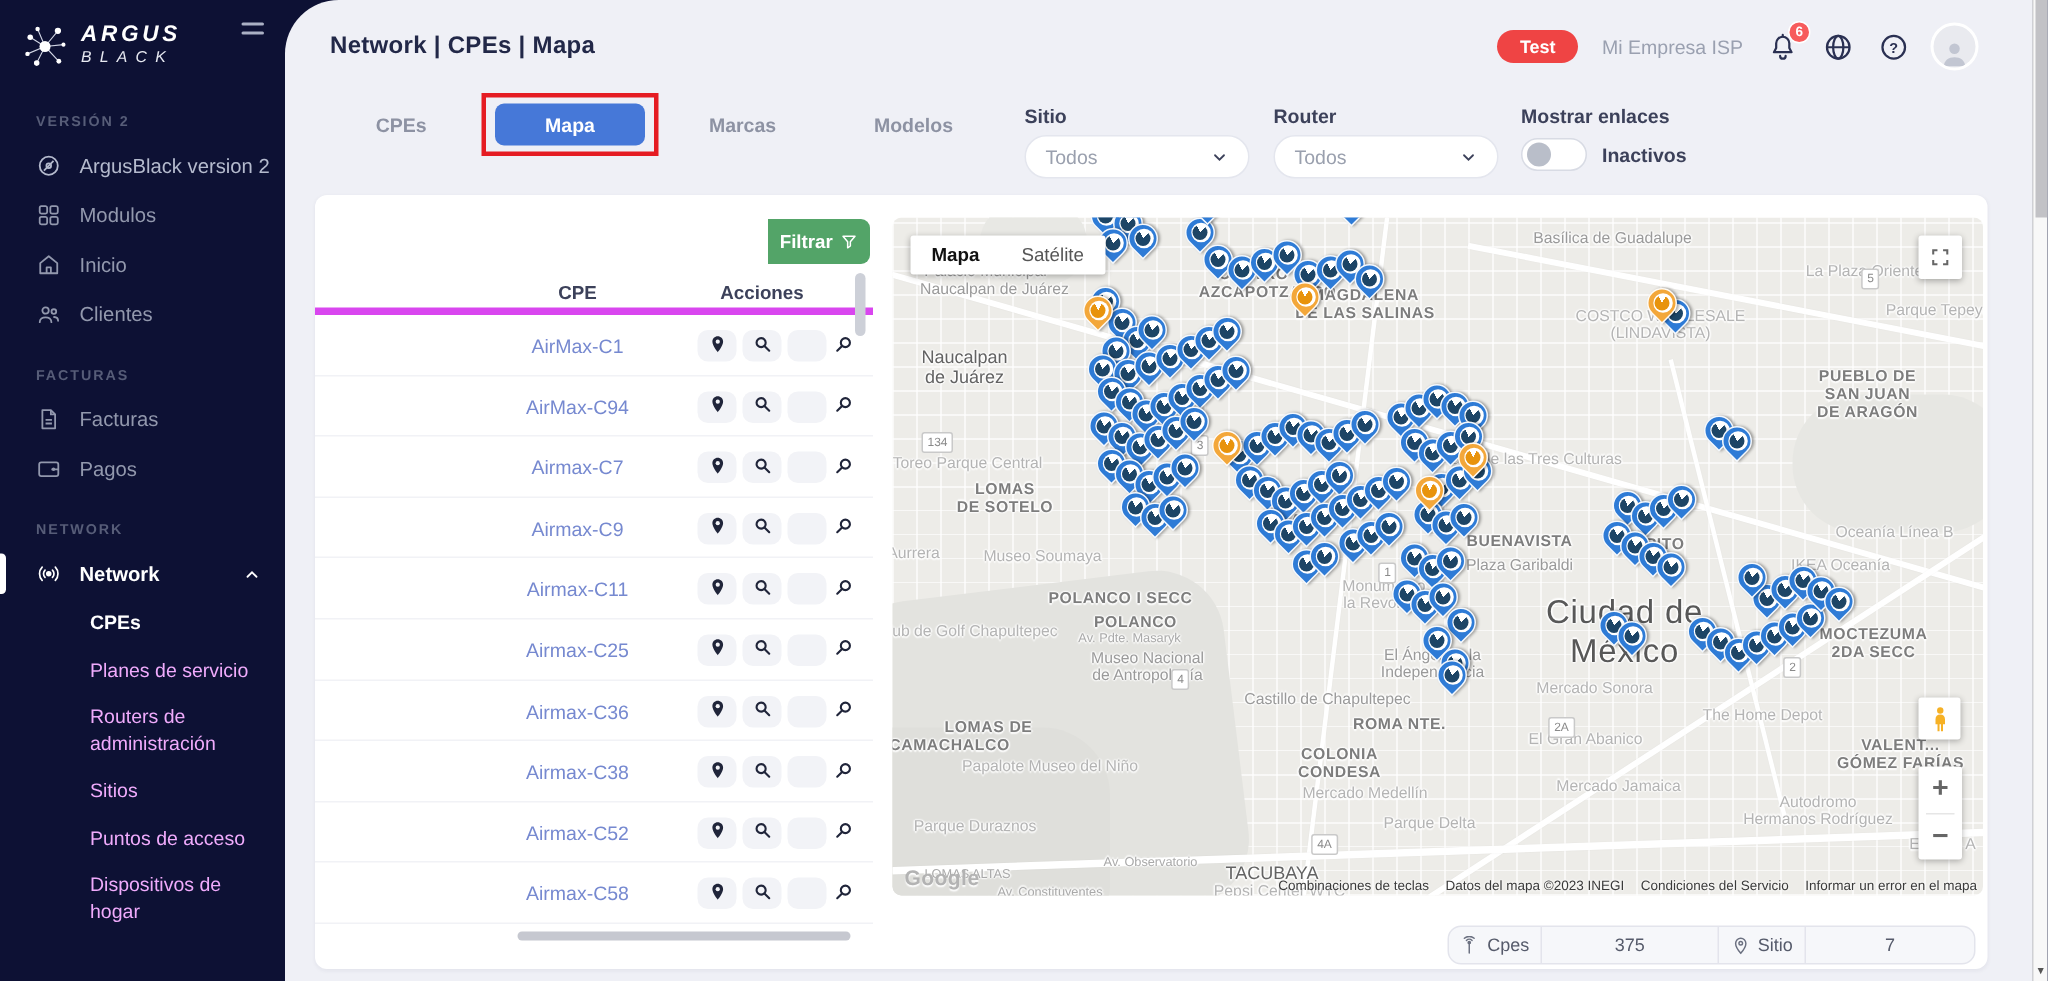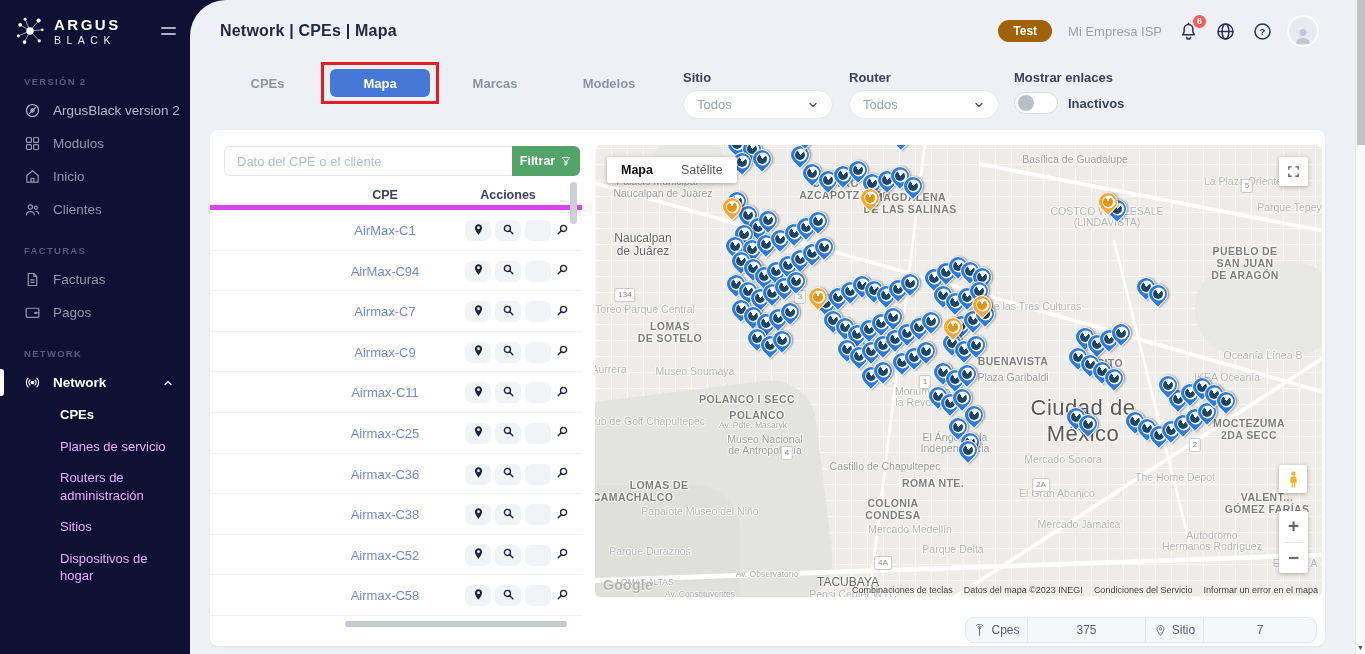--- a/index.html
+++ b/index.html
@@ -1,42 +1,42 @@
 <!DOCTYPE html>
 <html><head>
 <meta charset="utf-8">
 <style>
 * { box-sizing:border-box; margin:0; padding:0; }
 html,body { width:1365px; height:654px; overflow:hidden; }
 body { font-family:"Liberation Sans", sans-serif; background:#0d1134; position:relative; }
 
 
 #sidebar { position:absolute; left:0; top:0; width:190px; height:654px; background:#0d1134; color:#8d93ab; overflow:hidden; z-index:5; }
-.logo-row { display:flex; align-items:center; padding:15px 14px 10px 14px; }
+.logo-row { display:flex; align-items:flex-start; padding:15px 14px 10px 14px;font-style:italic; }
 .logo-mol { width:32px; height:32px; margin-right:8px; flex:0 0 auto; }
 .logo-argus { font-size:15px; font-weight:bold; color:#fff; letter-spacing:2.5px; line-height:1; }
 .logo-black { font-size:10.5px; color:#e8eaf2; letter-spacing:5.5px; line-height:1; margin-top:3px; }
 .hamburger { margin-left:auto; cursor:pointer; color:#aab0c4; display:flex; flex-direction:column; gap:4px; }
 .hamburger b { display:block; width:15px; height:2px; background:currentColor; border-radius:1px; }
 .sb-section { font-size:9.5px; font-weight:bold; letter-spacing:1.3px; color:#575d78; padding:19px 0 7px 24px; white-space:nowrap; }
 .sb-item { display:flex; align-items:center; height:33px; padding-left:24px; padding-right:16px; font-size:13.5px; color:#9298ad; cursor:pointer; position:relative; white-space:nowrap; }
 .sb-item.bright { color:#b4bacd; }
 .sb-icon { width:17px; height:17px; margin-right:12px; display:inline-flex; flex:0 0 auto; }
 .sb-icon svg { width:100%; height:100%; }
 .sb-item.active { color:#fff; font-weight:bold; }
 .sb-item.active::before { content:""; position:absolute; left:0; top:3px; bottom:3px; width:4px; background:#fff; border-radius:0 3px 3px 0; }
 .sb-chevron { margin-left:auto; display:inline-flex; width:12px; height:12px; }
 .sb-child { padding:7px 14px 7px 60px; font-size:13px; color:#f0abfc; cursor:pointer; line-height:1.35; }
 .sb-child.active { color:#fff; font-weight:bold; }
 
 
 #main { position:absolute; left:190px; top:0; width:1165px; height:654px; background:#eff0f6; border-top-left-radius:36px; overflow:hidden; }
 .page-title { position:absolute; left:30px; top:22px; font-size:16px; font-weight:bold; color:#222848; letter-spacing:.2px; }
 .header-right { position:absolute; right:38px; top:17px; display:flex; align-items:center; gap:16px; }
-.env-badge { background:#a16207; color:#fff; font-size:12px; font-weight:bold; padding:4px 15px; border-radius:13px; cursor:pointer; }
+.env-badge { background:#ef4444; color:#fff; font-size:12px; font-weight:bold; padding:4px 15px; border-radius:13px; cursor:pointer; }
 .company { color:#9aa0b0; font-size:13px; }
 .hicon { width:21px; height:21px; color:#2a3052; position:relative; display:inline-flex; cursor:pointer; }
 .hicon svg { width:100%; height:100%; }
 .nbadge { position:absolute; top:-7px; right:-8px; background:#f75c5c; color:#fff; border-radius:9px; font-size:9px; font-weight:bold; min-width:15px; height:15px; display:flex; align-items:center; justify-content:center; font-style:normal; border:1px solid #fff; padding:0 2px; }
 .avatar { width:28px; height:28px; border-radius:50%; background:#e9eaef; box-shadow:0 0 0 2px #fff; overflow:hidden; display:flex; align-items:flex-end; justify-content:center; cursor:pointer; }
 .avatar svg { width:20px; height:20px; }
 
 .tab { position:absolute; top:76px; font-size:13px; font-weight:bold; color:#8d92a3; cursor:pointer; text-align:center; }
 .tab-btn-active { position:absolute; left:140px; top:69px; width:100px; height:28px; background:#4678d8; color:#fff; border:none; border-radius:6px; font-size:13px; font-weight:bold; cursor:pointer; font-family:inherit; }
 .red-box { position:absolute; left:131px; top:62px; width:118px; height:42px; border:3px solid #e51c23; z-index:4; pointer-events:none; }
@@ -231,20 +231,21 @@
           <span class="sb-chevron">
             <svg viewBox="0 0 24 24" fill="none" stroke="currentColor" stroke-width="2.4" stroke-linecap="round">
               <path d="M6 15l6-6 6 6"></path>
             </svg>
           </span>
         </div>
         <div class="sb-child active">CPEs</div>
         <div class="sb-child">Planes de servicio</div>
         <div class="sb-child">Routers de administración</div>
         <div class="sb-child">Sitios</div>
+        <div class="sb-child">Puntos de acceso</div>
         <div class="sb-child">Dispositivos de hogar</div>
       </div>
   </aside>
 
   <div id="main">
     <div class="page-title">Network | CPEs | Mapa</div>
 
     <div class="header-right">
       <span class="env-badge">Test</span>
       <span class="company">Mi Empresa ISP</span>
@@ -299,21 +300,20 @@
           <path d="M6 9l6 6 6-6"></path>
         </svg>
     </div>
     <div class="flabel" style="left:824px">Mostrar enlaces</div>
     <div class="toggle">
         <div class="knob"></div>
       </div>
     <div class="toggle-label">Inactivos</div>
 
     <div id="card">
-      <input class="search-input" type="text" placeholder="Dato del CPE o el cliente" style="">
       <button class="filter-btn">
         <span>Filtrar</span>
         <svg viewBox="0 0 24 24" fill="none" stroke="#fff" stroke-width="2" stroke-linejoin="round">
             <path d="M4 5h16l-6.2 7.2V18l-3.6 2.4v-8.2z"></path>
           </svg>
       </button>
 
       <div class="thead">
         <div class="th th-cpe">CPE</div>
         <div class="th th-act">Acciones</div>

